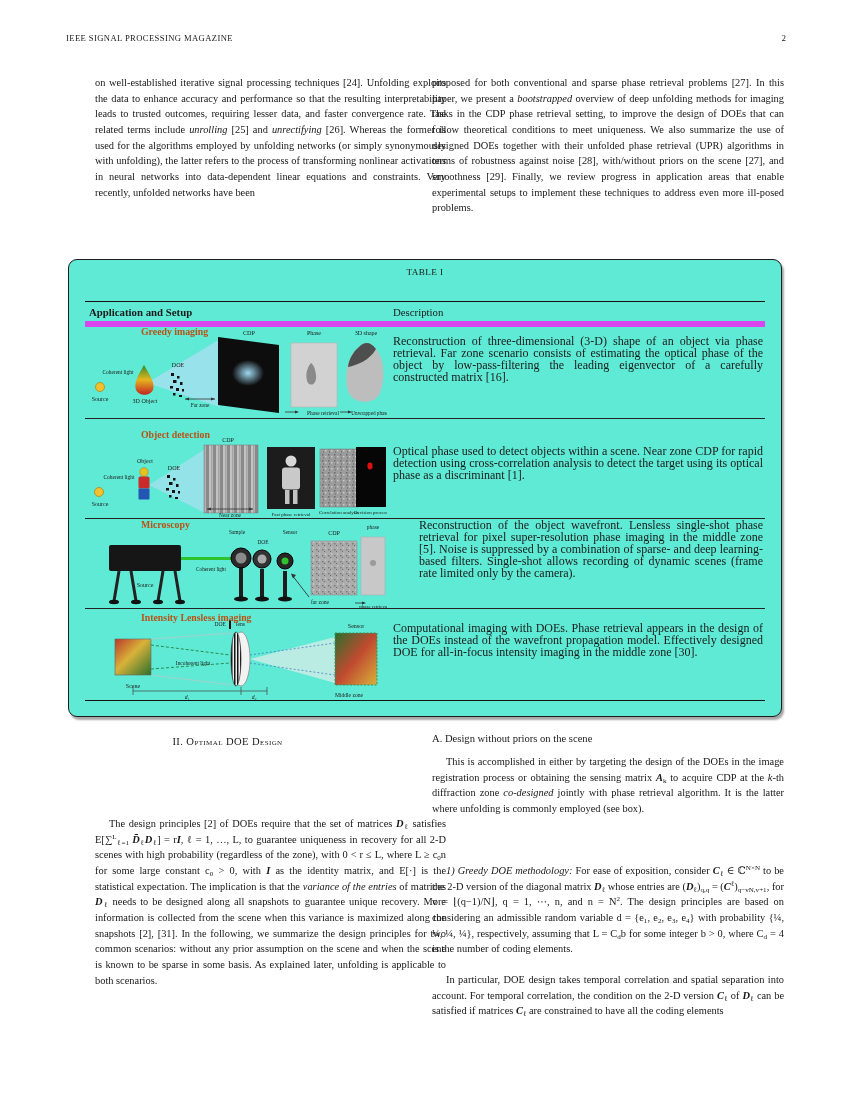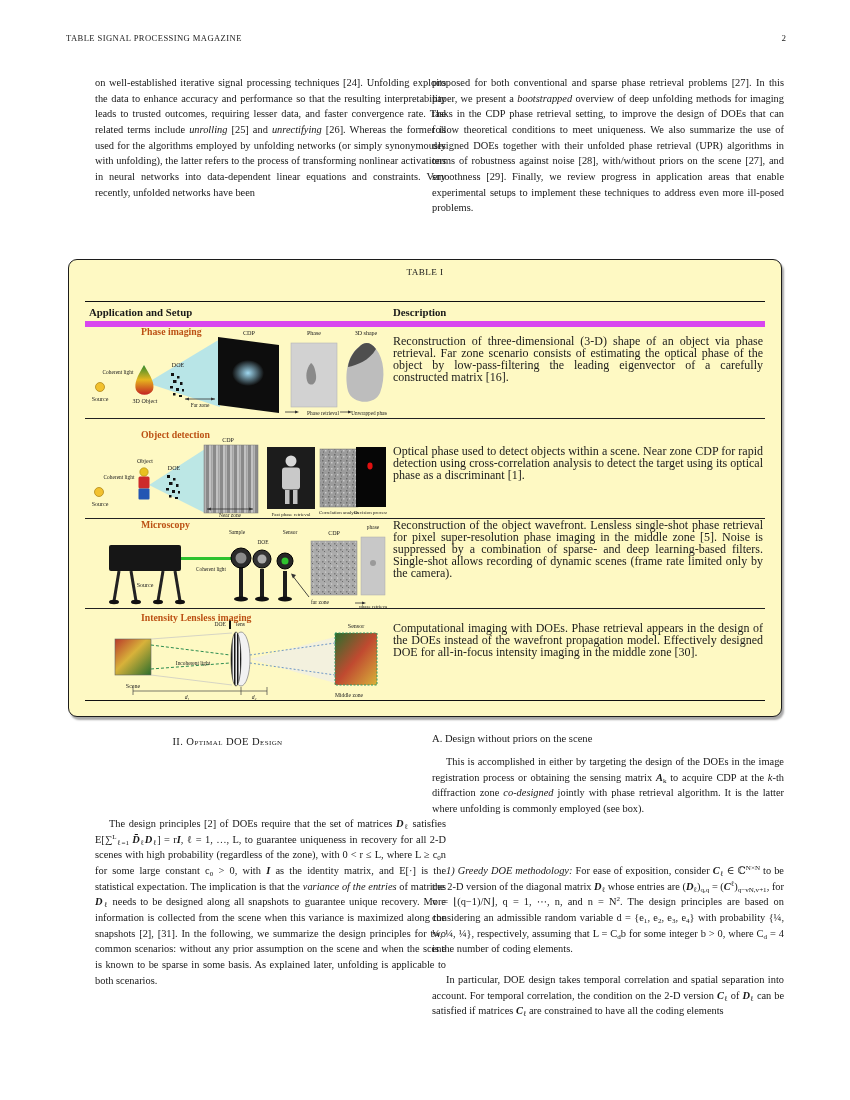--- a/index.html
+++ b/index.html
@@ -13,69 +13,69 @@
   .col-l{position:absolute;left:66px;width:351px;margin-left:29px;}
   .col-r{position:absolute;left:432px;width:352px;}
   .p-top{top:75px;}
   .indent{text-indent:14px;}
   .seg-i{font-style:italic;}
   .seg-b{font-style:italic;font-weight:bold;}
   .seg-sub{font-size:68%;vertical-align:-0.28em;line-height:0;}
   .seg-sup{font-size:68%;vertical-align:0.5em;line-height:0;}
   
   .tablebox{position:absolute;left:68px;top:259px;width:714px;height:458px;border:1.6px solid #1c1c1c;
-            border-radius:9px;box-shadow:2px 3px 2px rgba(0,0,0,.35);background:#fef9c3;box-sizing:border-box;}
+            border-radius:9px;box-shadow:2px 3px 2px rgba(0,0,0,.35);background:#5eead4;box-sizing:border-box;}
   .tbl-title{position:absolute;top:7px;left:0;width:100%;text-align:center;font-size:9.2px;letter-spacing:.4px;}
   .tbl-subtitle{position:absolute;top:20px;left:0;width:100%;text-align:center;font-size:9.4px;
                 font-variant:small-caps;letter-spacing:.3px;}
   .tbl-headrow{position:absolute;top:41px;left:16px;right:16px;height:19px;border-top:1.6px solid #111;
                border-bottom:6px solid #d946ef;display:flex;align-items:center;}
   .tbl-h1{width:302px;padding-left:4px;font-weight:bold;font-size:10.8px;}
-  .tbl-h2{padding-left:2px;font-weight:bold;font-size:10.8px;}
+  .tbl-h2{padding-left:2px;font-weight:normal;font-size:10.8px;}
   .tbl-row{position:absolute;left:16px;right:16px;display:flex;border-bottom:1px solid #222;box-sizing:border-box;}
   .row1{top:61px;height:98px;}
   .row2{top:165px;height:94px;}
-  .row3{top:253px;height:96px;}
+  .row3{top:253px;height:96px;gap:26px;}
   .row4{top:349px;height:92px;border-bottom:1.6px solid #111;}
   .figcell{position:relative;width:306px;flex:0 0 306px;}
   .figlabel{position:absolute;left:56px;font-size:9.8px;font-weight:bold;z-index:3;}
   .desccell{flex:1;font-size:12px;line-height:12px;text-align:justify;padding-left:2px;padding-right:2px;}
   .fig{position:absolute;left:2px;top:4px;}
   .fig text{font-family:"Liberation Serif","DejaVu Serif",serif;fill:#222;}
   
   .sec-head{position:absolute;left:52px;top:736px;width:351px;text-align:center;font-size:10.6px;
             font-variant:small-caps;letter-spacing:.4px;}
   .subsec-head{position:absolute;left:432px;top:733px;width:352px;font-size:10.6px;}
   .p-design{top:816px;}
   .p-a1{top:754px;}
   .p-a2{top:831px;margin-top:32px;}
   .p-a3{top:972px;}
 </style>
 </head>
 <body>
 
 <div class="page">
 
-  <div class="running-head">TABLE SIGNAL PROCESSING MAGAZINE</div>
+  <div class="running-head">IEEE SIGNAL PROCESSING MAGAZINE</div>
   <div class="page-num">2</div>
 
   <div class="para col-l p-top"><span>on well-established iterative signal processing techniques [24]. Unfolding exploits the data to enhance accuracy and performance so that the resulting interpretability leads to trusted outcomes, requiring lesser data, and faster convergence rate. The related terms include </span><span class="seg-i">unrolling</span><span> [25] and </span><span class="seg-i">unrectifying</span><span> [26]. Whereas the former is used for the algorithms employed by unfolding networks (or simply synonymously with unfolding), the latter refers to the process of transforming nonlinear activations in neural networks into data-dependent linear equations and constraints. Very recently, unfolded networks have been</span></div>
   <div class="para col-r p-top"><span>proposed for both conventional and sparse phase retrieval problems [27]. In this paper, we present a </span><span class="seg-i">bootstrapped</span><span> overview of deep unfolding methods for imaging tasks in the CDP phase retrieval setting, to improve the design of DOEs that can follow theoretical conditions to meet uniqueness. We also summarize the use of designed DOEs together with their unfolded phase retrieval (UPR) algorithms in terms of robustness against noise [28], with/without priors on the scene [27], and smoothness [29]. Finally, we review progress in application areas that enable experimental setups to implement these techniques to address even more ill-posed problems.</span></div>
 
   <div class="tablebox">
     <div class="tbl-title">TABLE I</div>
 
     <div class="tbl-headrow">
       <div class="tbl-h1">Application and Setup</div>
       <div class="tbl-h2">Description</div>
     </div>
 
     <div class="tbl-row row1">
       <div class="figcell">
-        <div class="figlabel" style="top:5px;color:#bc5114;">Phase imaging</div>
+        <div class="figlabel" style="top:5px;color:#bc5114;">Greedy imaging</div>
         <svg class="fig" width="300" height="92" viewBox="0 0 300 92">
           <defs>
             <linearGradient id="f1obj" x1="0" y1="0" x2="0" y2="1">
               <stop offset="0" stop-color="#2f8b2f"></stop>
                 <stop offset="0.5" stop-color="#e6b41e"></stop>
                 <stop offset="1" stop-color="#c22222"></stop>
             </linearGradient>
             <radialGradient id="f1blob">
                 <stop offset="0" stop-color="#9fd8f0"></stop>
                 <stop offset="1" stop-color="#9fd8f0" stop-opacity="0"></stop>

